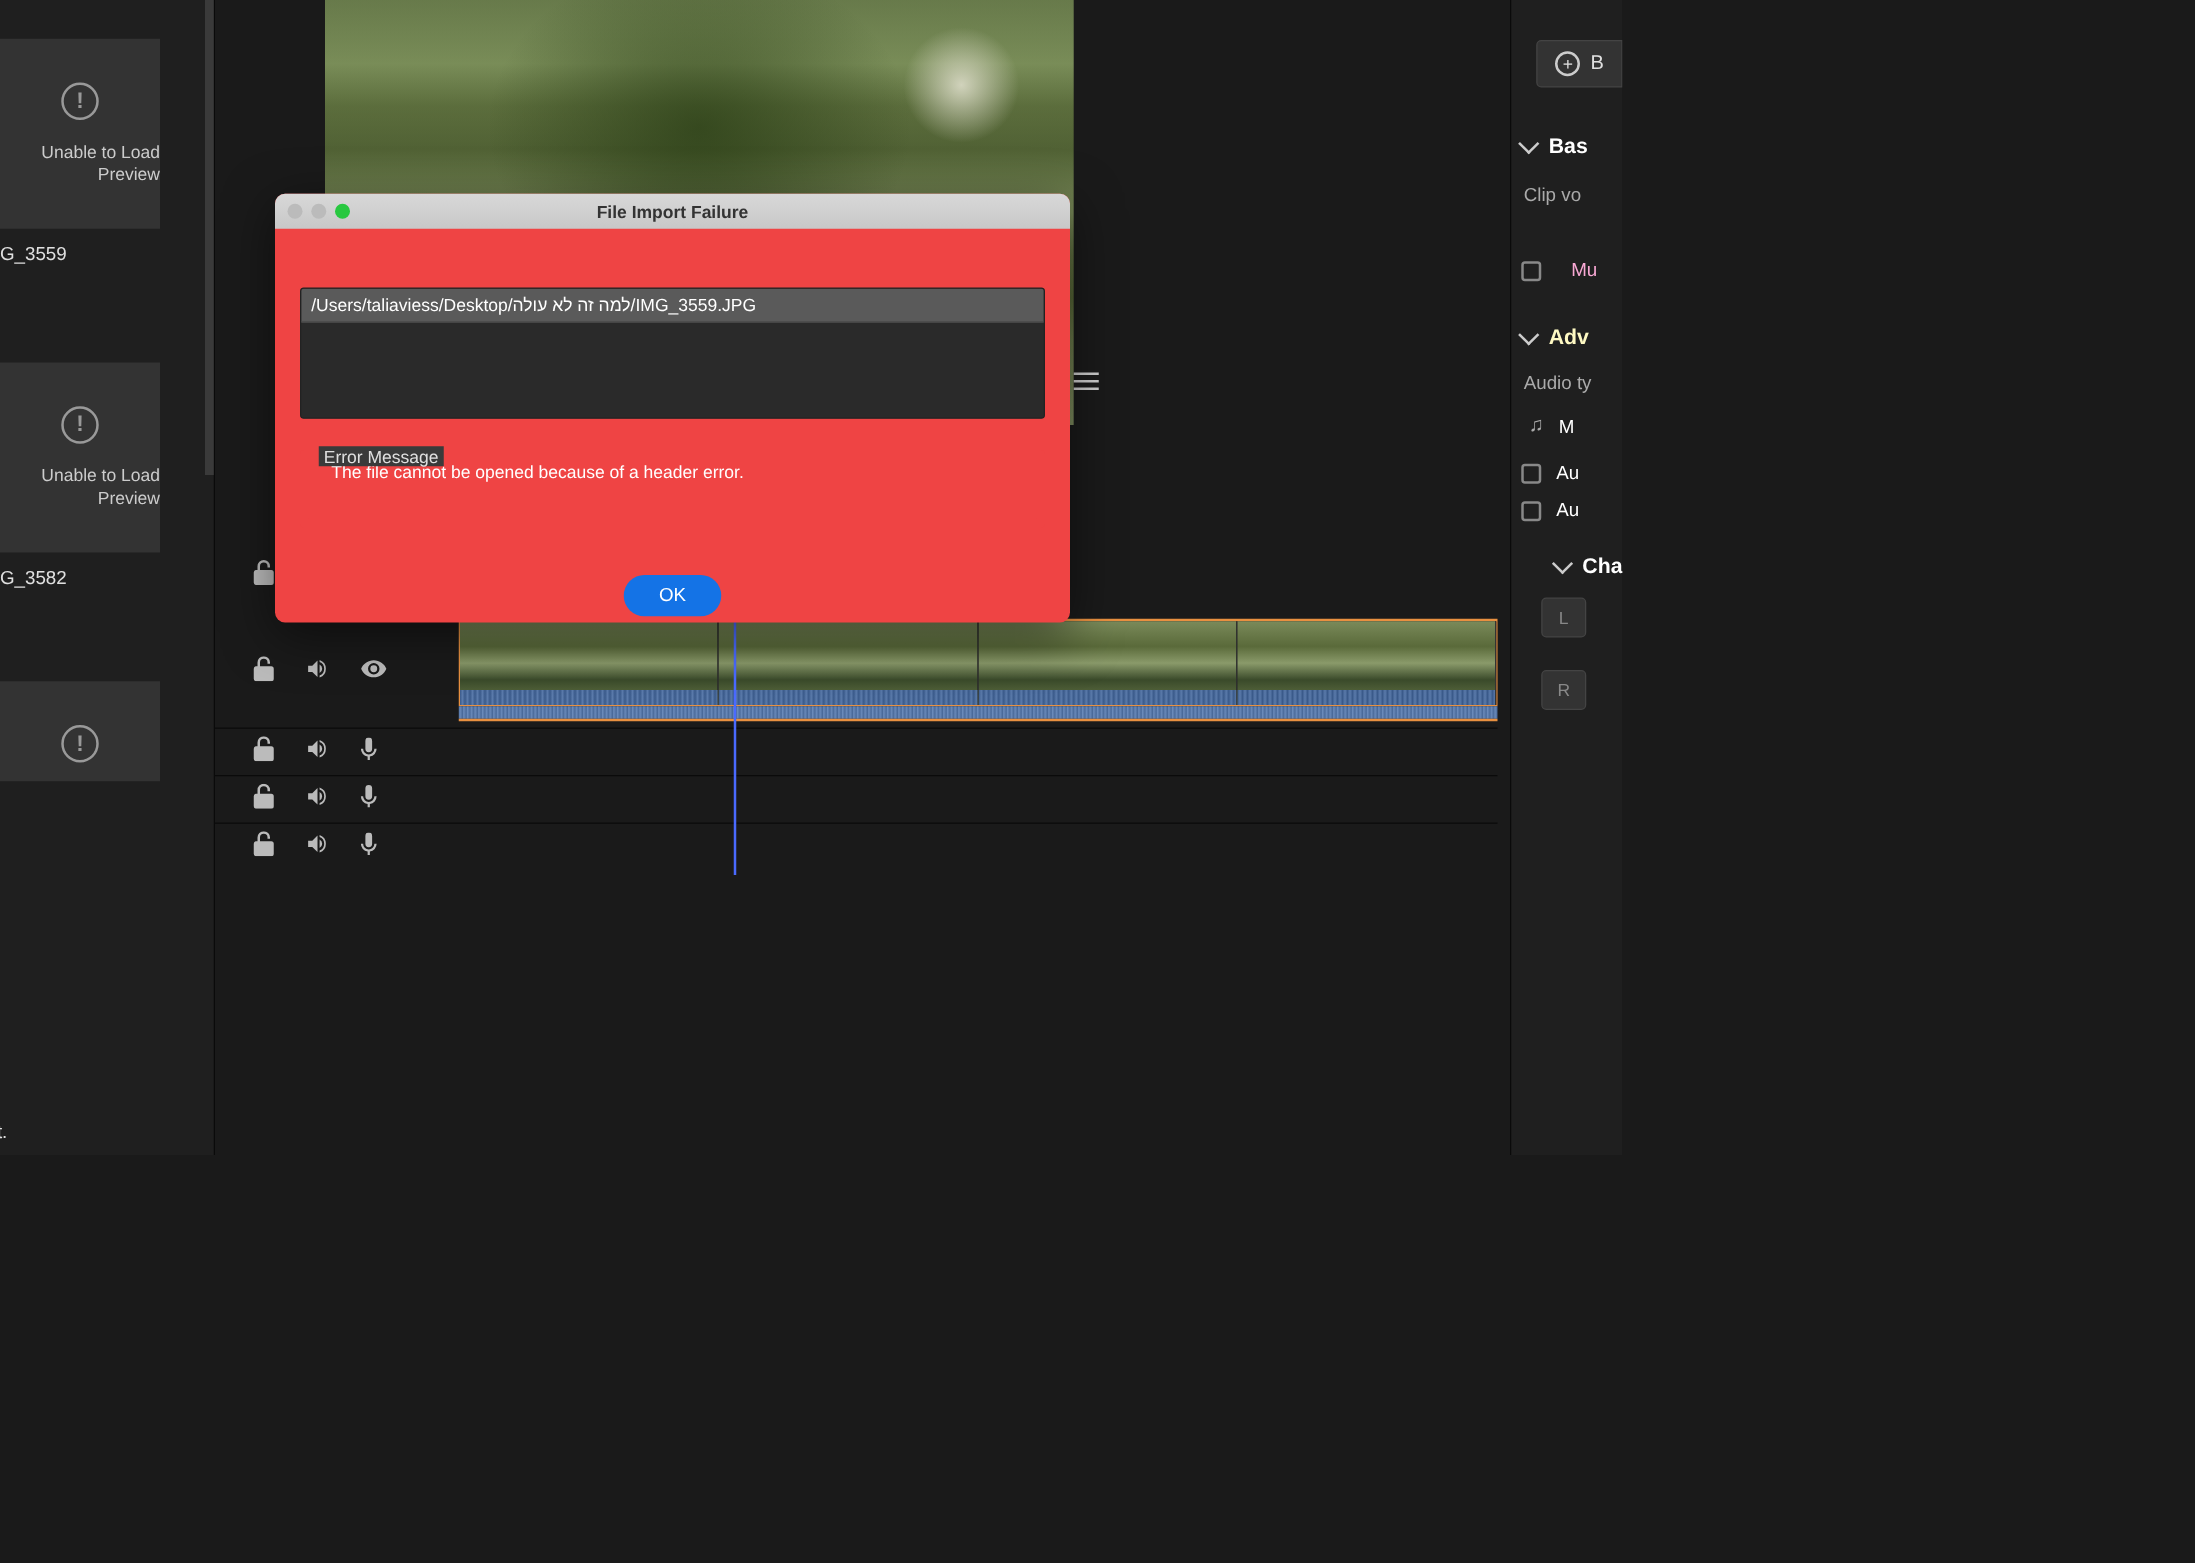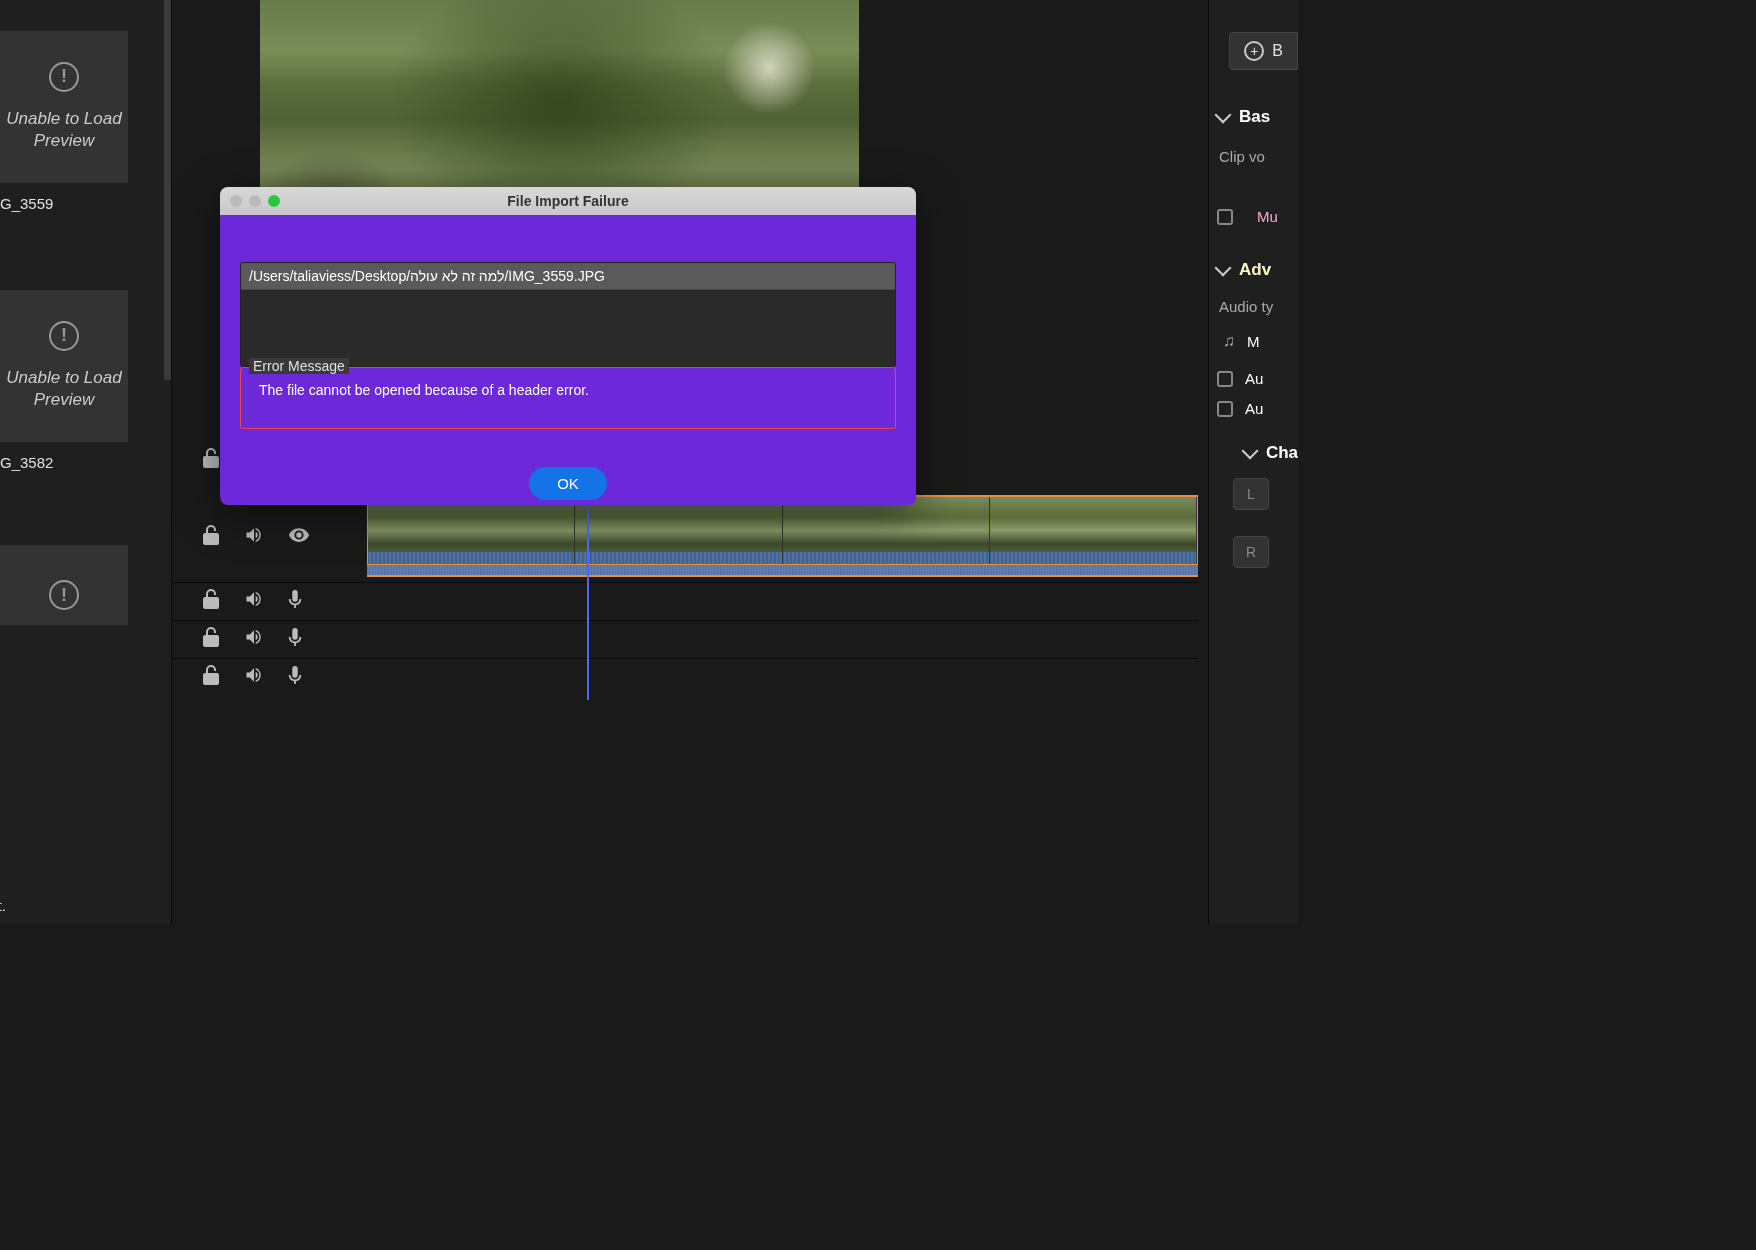--- a/index.html
+++ b/index.html
@@ -48,23 +48,22 @@
       border-radius: 50%;
       display: flex;
       align-items: center;
       justify-content: center;
       font-weight: bold;
       font-size: 18px;
       color: #999;
     }
     .thumb-text {
       color: #ccc;
-      font-size: 17px;
-      font-style: italic;
-      text-align: center;
+      font-size: 14px;
+      text-align: right;
       line-height: 1.3;
     }
     .thumb-label {
       margin-top: 12px;
       color: #e0e0e0;
       font-size: 15px;
     }
     .scroll-indicator {
       position: absolute;
       right: 0;
@@ -292,23 +291,23 @@
     }
     .menu-lines span {
       height: 2px;
       background: #ccc;
     }
     
     
     .dialog {
       position: absolute;
       left: 220px;
-      top: 187px;
-      width: 696px;
-      background: #6d28d9;
+      top: 155px;
+      width: 636px;
+      background: #ef4444;
       border-radius: 8px;
       box-shadow: 0 10px 40px rgba(0,0,0,0.5);
       z-index: 100;
     }
     .dialog-titlebar {
       height: 28px;
       background: linear-gradient(to bottom, #d8d8d8, #c8c8c8);
       border-radius: 8px 8px 0 0;
       display: flex;
       align-items: center;
@@ -349,23 +348,24 @@
       margin-top: 27px;
     }
     .file-path-item {
       background: #5a5a5a;
       padding: 5px 8px;
       color: #fff;
       font-size: 14px;
       border-bottom: 1px solid #4a4a4a;
     }
     .error-section {
-      border: 1px solid #ef4444;
+      margin-top: 25px;
+      border: 7px solid #ef4444;
       border-radius: 3px;
-      padding: 14px 10px 30px;
+      padding: 2px 10px 30px;
       position: relative;
     }
     .error-label {
       position: absolute;
       top: -10px;
       left: 8px;
       background: #3a3a3a;
       padding: 0 4px;
       font-size: 14px;
       color: #e0e0e0;

